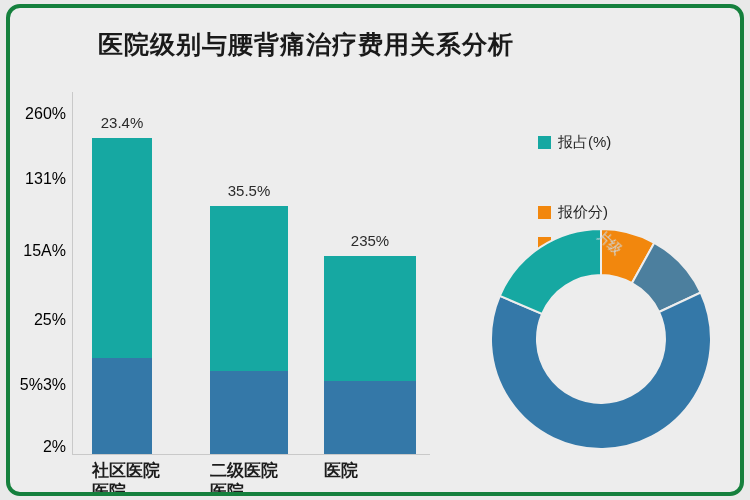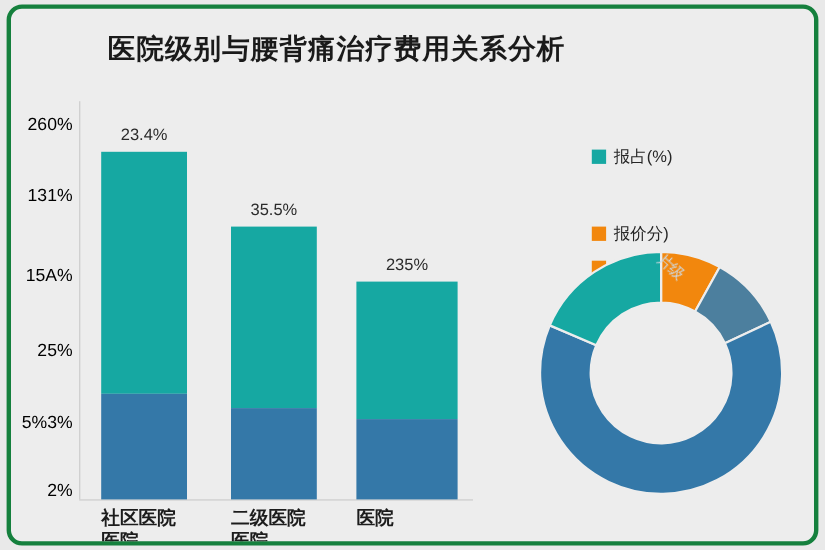--- a/index.html
+++ b/index.html
@@ -180,21 +180,21 @@
     <div class="ytick" style="top:6%">260%</div>
     <div class="ytick" style="top:24%">131%</div>
     <div class="ytick" style="top:44%">15A%</div>
     <div class="ytick" style="top:63%">25%</div>
     <div class="ytick" style="top:81%">5%3%</div>
     <div class="ytick" style="top:98%">2%</div>
   </div>
 
   <div id="bar-plot">
 
-    <div class="bar-group" style="left:20px;width:78px;height:316px">
+    <div class="bar-group" style="left:20px;width:60px;height:316px">
       <div class="bar-value" style="top:-24px">23.4%</div>
       <div class="seg-top" style="top:0;height:220px"></div>
       <div class="seg-bottom" style="top:220px;height:96px"></div>
     </div>
 
     <div class="bar-group" style="left:138px;width:78px;height:248px">
       <div class="bar-value" style="top:-24px">35.5%</div>
       <div class="seg-top" style="top:0;height:165px"></div>
       <div class="seg-bottom" style="top:165px;height:83px"></div>
     </div>

